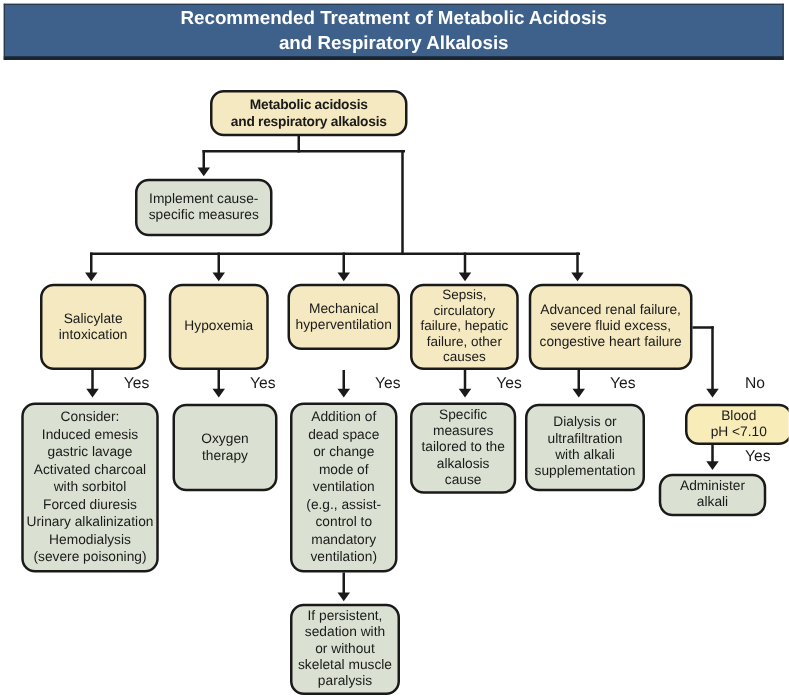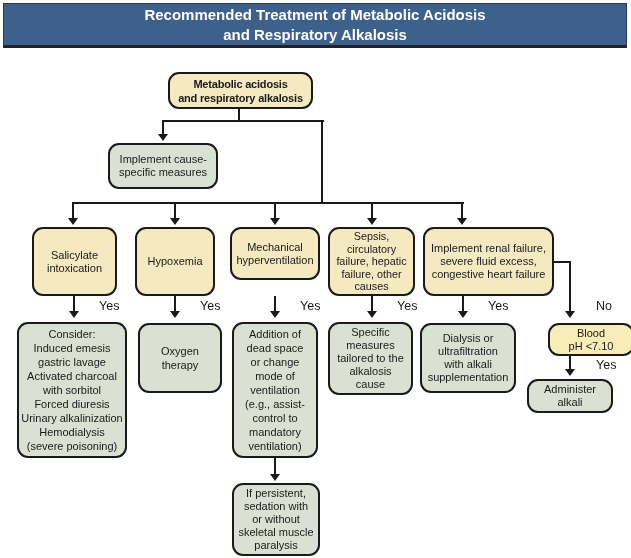--- a/index.html
+++ b/index.html
@@ -43,32 +43,32 @@
 </head>
 <body>
 
 <div class="canvas" style="--header_bg: #3e618c; --box_yellow: #f5e9c1; --box_yellow_bright: #f8ecb8; --box_green: #dbe1d2; --border: #1a1a1a; --line: #1a1a1a; --title_text: #ffffff;">
 
   <div class="header">
     <div>Recommended Treatment of Metabolic Acidosis</div>
     <div>and Respiratory Alkalosis</div>
   </div>
 
-  <div class="box yellow" style="left:168px;top:72px;width:145px;height:37px;">
+  <div class="box yellow" style="left:168px;top:72px;width:158px;height:37px;">
     <span class="box-text bold">Metabolic acidosis
 and respiratory alkalosis</span>
   </div>
 
   <div class="vline" style="left:238px;top:108px;height:14px;"></div>
   <div class="hline" style="left:162px;top:120px;width:162px;"></div>
   <div class="vline" style="left:162px;top:120px;height:15px;"></div>
   <div class="arrowhead" style="left:158px;top:134px;"></div>
   <div class="vline" style="left:321px;top:120px;height:84px;"></div>
 
-  <div class="box green" style="left:108px;top:143px;width:110px;height:46px;text-align:right;">
+  <div class="box green" style="left:108px;top:143px;width:110px;height:46px;">
     <span class="box-text">Implement cause-
 specific measures</span>
   </div>
 
   <div class="hline" style="left:72px;top:202px;width:392px;"></div>
   <div class="vline" style="left:72px;top:202px;height:17px;"></div>
   <div class="arrowhead" style="left:68px;top:218px;"></div>
   <div class="vline" style="left:174px;top:202px;height:17px;"></div>
   <div class="arrowhead" style="left:170px;top:218px;"></div>
   <div class="vline" style="left:274px;top:202px;height:17px;"></div>
@@ -90,21 +90,21 @@
 hyperventilation</span>
   </div>
   <div class="box yellow" style="left:328px;top:227px;width:87px;height:69px;">
     <span class="box-text tight">Sepsis,
 circulatory
 failure, hepatic
 failure, other
 causes</span>
   </div>
   <div class="box yellow" style="left:423px;top:227px;width:131px;height:69px;">
-    <span class="box-text">Implement renal failure,
+    <span class="box-text">Advanced renal failure,
 severe fluid excess,
 congestive heart failure</span>
   </div>
 
   <div class="vline" style="left:73px;top:296px;height:16px;"></div>
   <div class="arrowhead" style="left:69px;top:311px;"></div>
   <div class="branch-label" style="left:85px;top:299px;">Yes</div>
 
   <div class="vline" style="left:174px;top:296px;height:16px;"></div>
   <div class="arrowhead" style="left:170px;top:311px;"></div>

